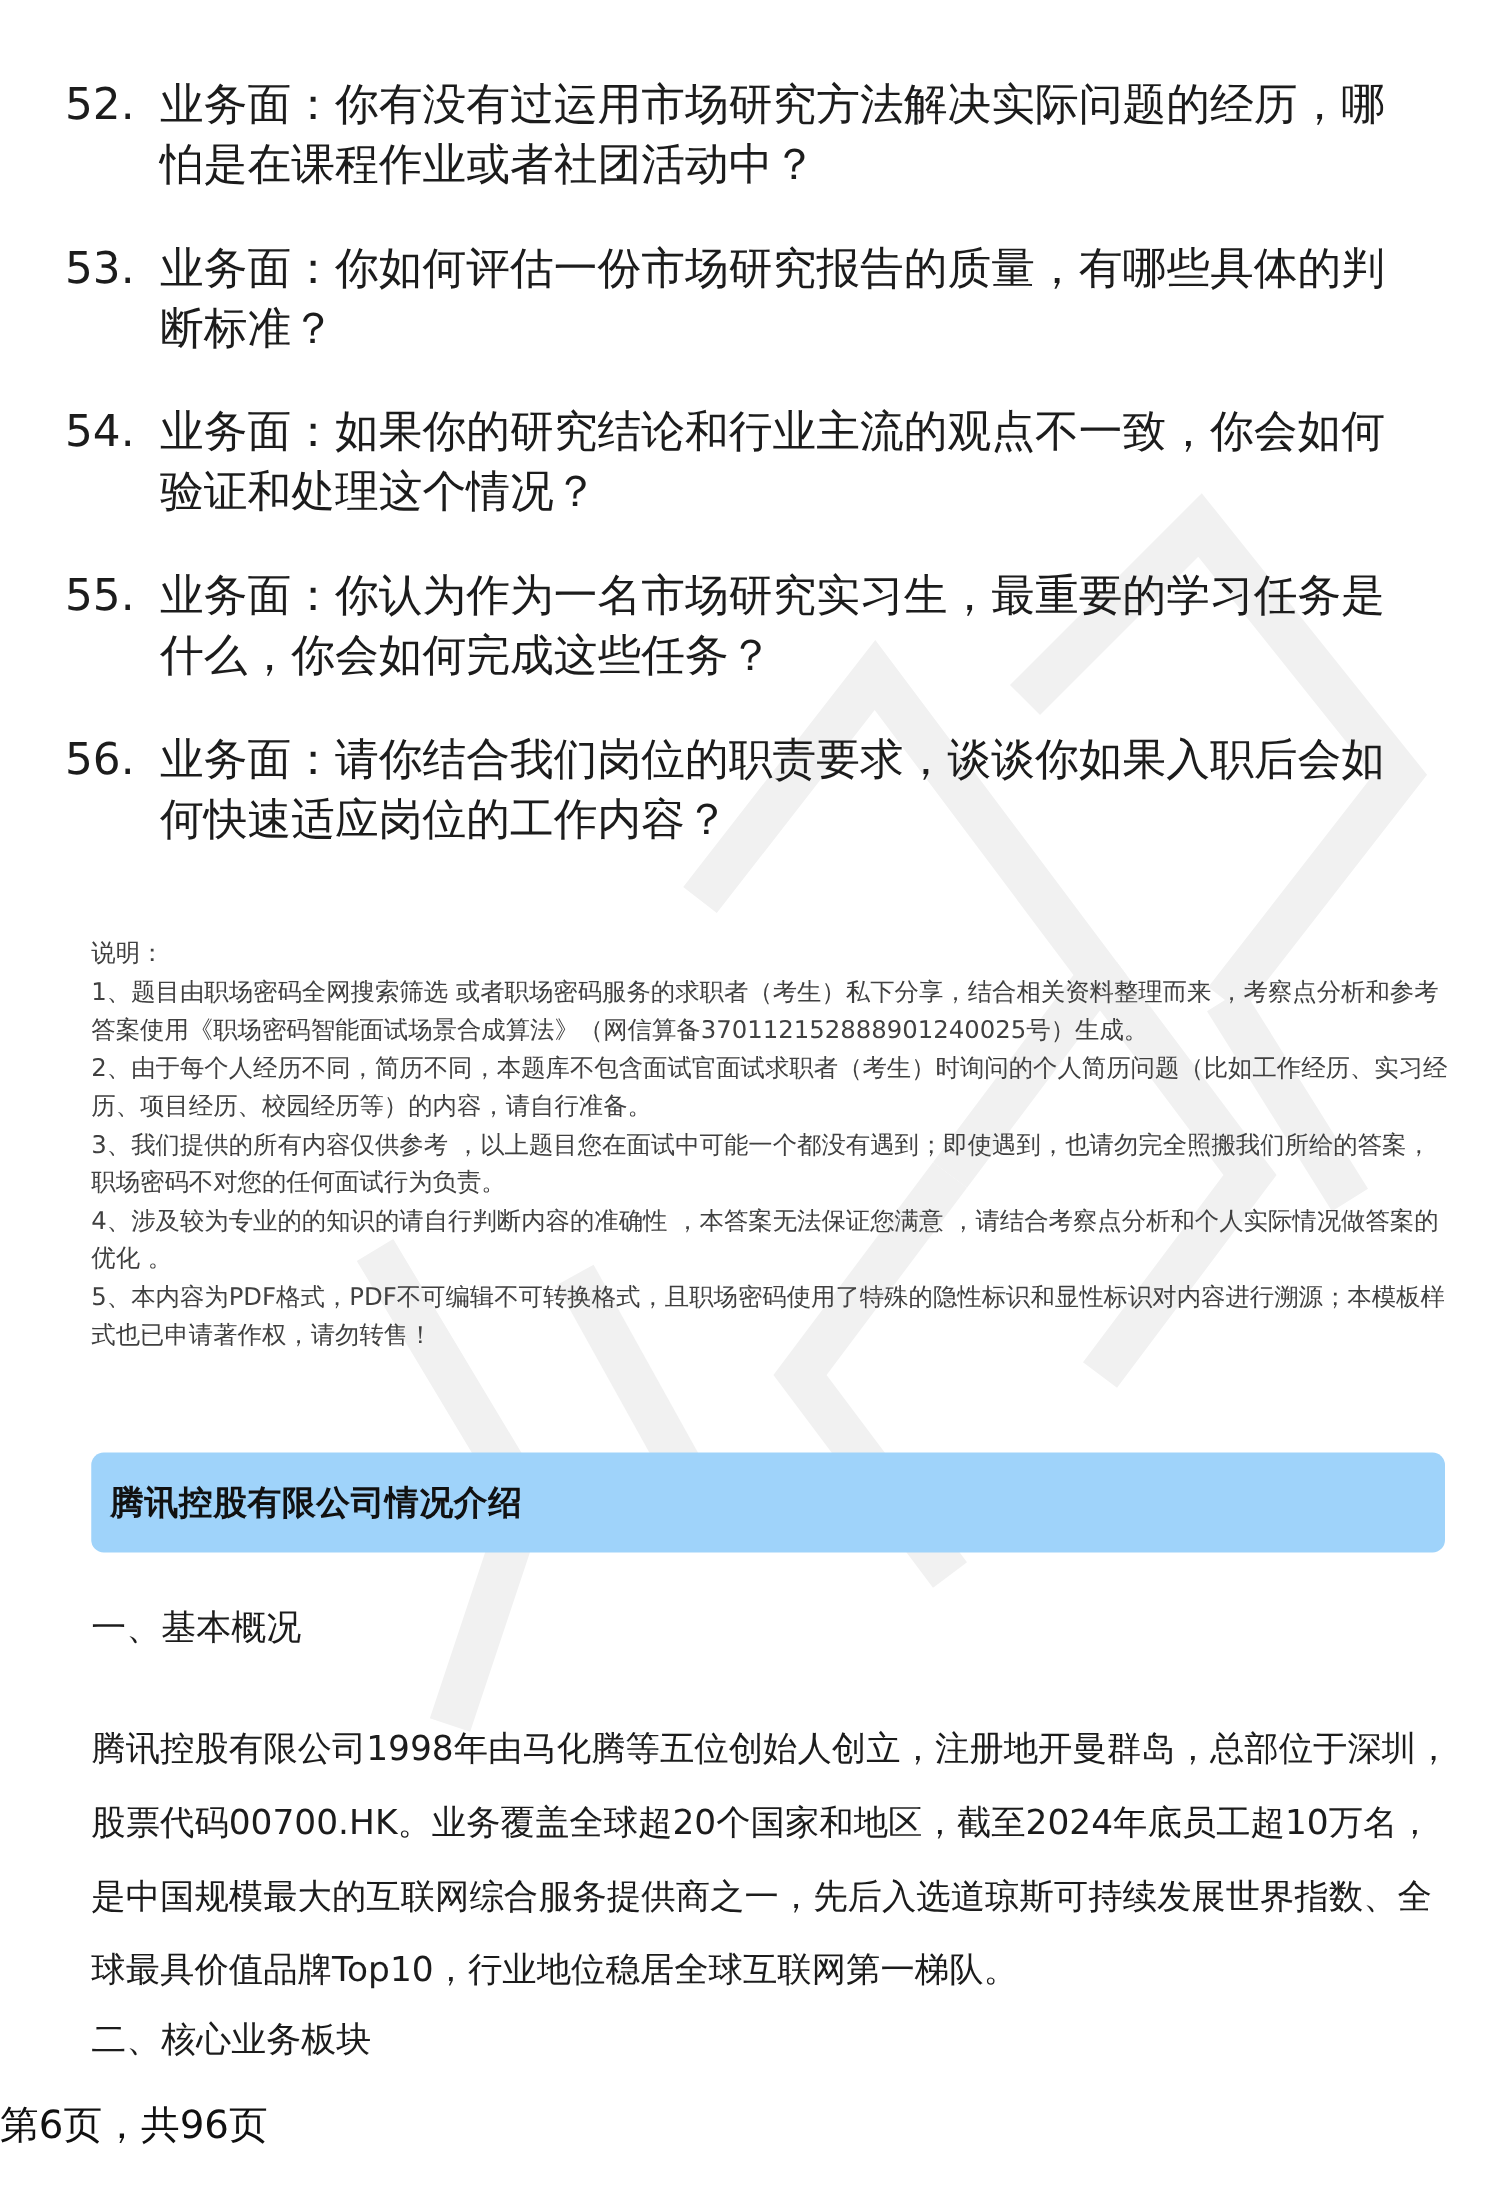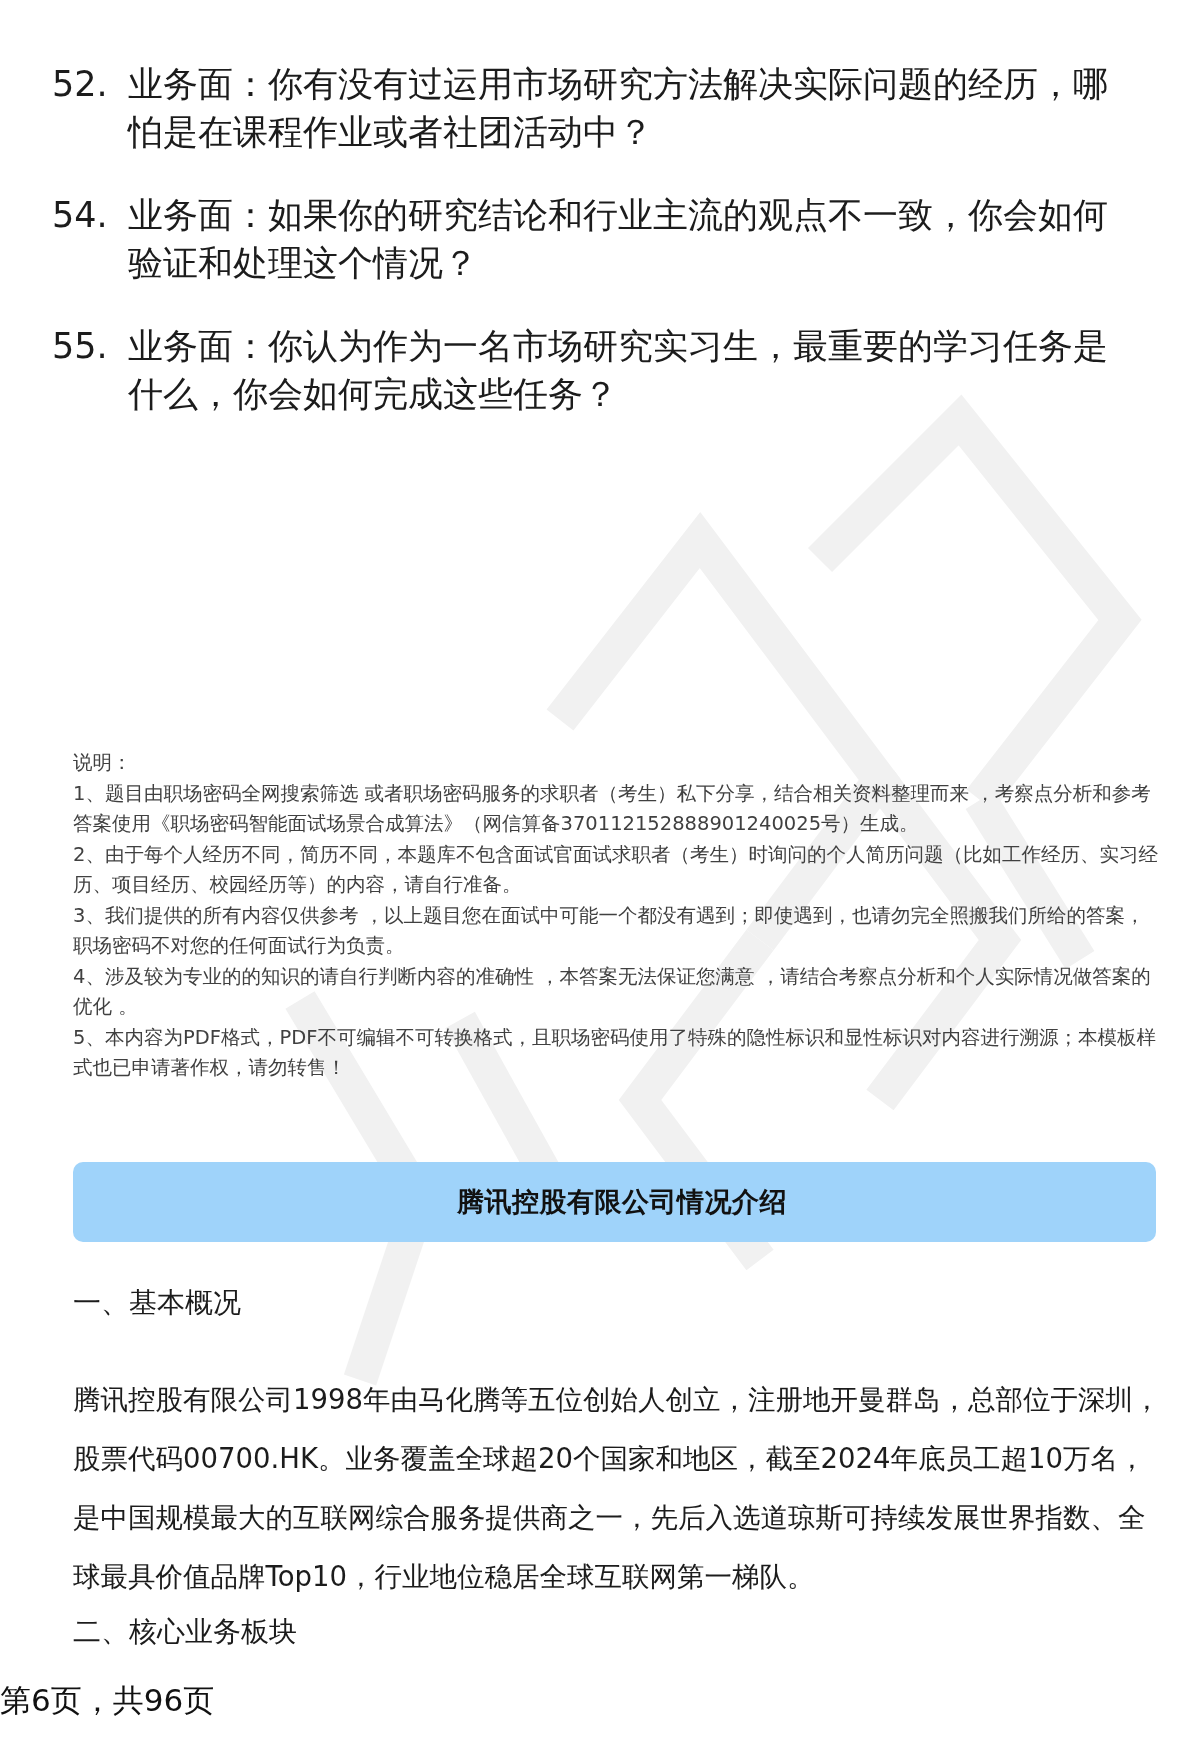--- a/index.html
+++ b/index.html
@@ -72,21 +72,20 @@
       position: absolute;
       left: 73px;
       top: 1162px;
       width: 1083px;
       height: 80px;
       background: #9fd3fa;
       border-radius: 10px;
       display: flex;
       align-items: center;
       padding-left: 15px;
-      justify-content: center;
     }
     .banner .banner-title {
       font-size: 27px;
       font-weight: bold;
       color: #111111;
       letter-spacing: 0.5px;
     }
 
     
     .subheading {
@@ -136,26 +135,34 @@
 </svg>
 
 <div class="page">
 
   <div class="questions">
     <div class="question">
       <span class="qnum">52.</span>
       <span class="qtext">业务面：你有没有过运用市场研究方法解决实际问题的经历，哪怕是在课程作业或者社团活动中？</span>
     </div>
     <div class="question">
+      <span class="qnum">53.</span>
+      <span class="qtext">业务面：你如何评估一份市场研究报告的质量，有哪些具体的判断标准？</span>
+    </div>
+    <div class="question">
       <span class="qnum">54.</span>
       <span class="qtext">业务面：如果你的研究结论和行业主流的观点不一致，你会如何验证和处理这个情况？</span>
     </div>
     <div class="question">
       <span class="qnum">55.</span>
       <span class="qtext">业务面：你认为作为一名市场研究实习生，最重要的学习任务是什么，你会如何完成这些任务？</span>
+    </div>
+    <div class="question">
+      <span class="qnum">56.</span>
+      <span class="qtext">业务面：请你结合我们岗位的职责要求，谈谈你如果入职后会如何快速适应岗位的工作内容？</span>
     </div>
   </div>
 
   <div class="notes">
     <p>说明：</p>
     <p>1、题目由职场密码全网搜索筛选 或者职场密码服务的求职者（考生）私下分享，结合相关资料整理而来 ，考察点分析和参考答案使用《职场密码智能面试场景合成算法》（网信算备370112152888901240025号）生成。</p>
     <p>2、由于每个人经历不同，简历不同，本题库不包含面试官面试求职者（考生）时询问的个人简历问题（比如工作经历、实习经历、项目经历、校园经历等）的内容，请自行准备。</p>
     <p>3、我们提供的所有内容仅供参考 ，以上题目您在面试中可能一个都没有遇到；即使遇到，也请勿完全照搬我们所给的答案，职场密码不对您的任何面试行为负责。</p>
     <p>4、涉及较为专业的的知识的请自行判断内容的准确性 ，本答案无法保证您满意 ，请结合考察点分析和个人实际情况做答案的优化 。</p>
     <p>5、本内容为PDF格式，PDF不可编辑不可转换格式，且职场密码使用了特殊的隐性标识和显性标识对内容进行溯源；本模板样式也已申请著作权，请勿转售！</p>

